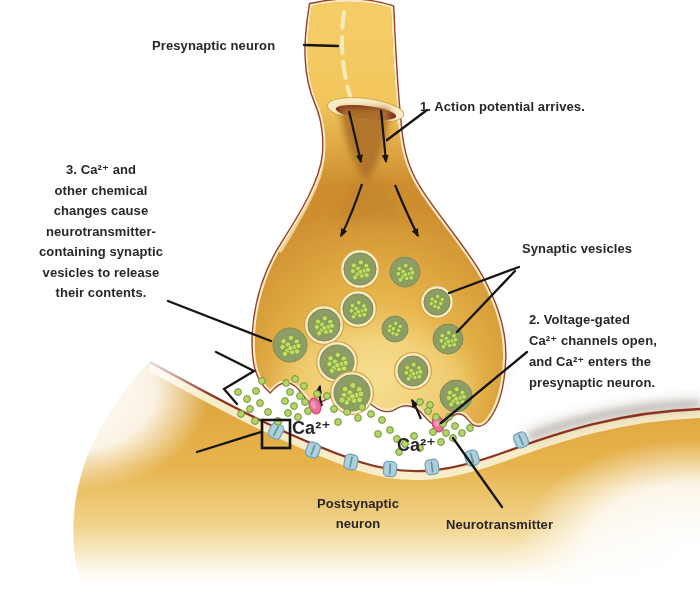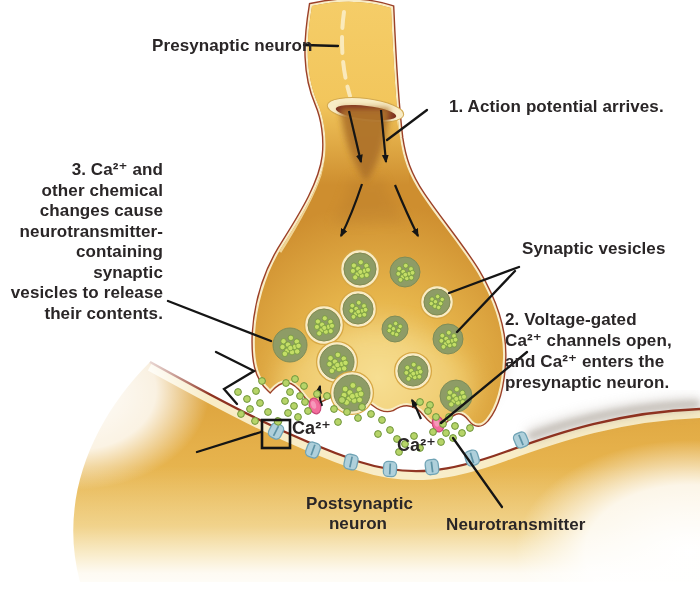--- a/index.html
+++ b/index.html
@@ -1,21 +1,21 @@
 <!DOCTYPE html>
 <html><head>
 <meta charset="utf-8">
 <style>
   html,body{margin:0;padding:0;background:#fff;}
   #stage{position:relative;width:700px;height:604px;background:#fff;overflow:hidden;
          font-family:"Liberation Sans","DejaVu Sans",sans-serif;}
   #art{position:absolute;left:0;top:0;}
-  .lbl{position:absolute;font-weight:bold;color:#2a2627;font-size:17px;line-height:20.5px;
+  .lbl{position:absolute;font-weight:bold;color:#2a2627;font-size:13px;line-height:20.5px;
        white-space:pre-line;letter-spacing:.1px;}
-  .lbl.right{text-align:right;margin-left:10px;}
+  .lbl.right{text-align:center;margin-left:10px;}
   .lbl.center{text-align:center;}
   .ca{font-size:18px;line-height:18px;}
 </style>
 </head>
 <body>
 
 <div id="stage">
   <svg id="art" width="700" height="604" viewBox="0 0 700 604">
     <defs>
       <radialGradient id="bulbGrad" cx="378" cy="378" r="175" gradientUnits="userSpaceOnUse">
@@ -405,30 +405,30 @@
       <line x1="519" y1="267" x2="449" y2="293"></line>
       <line x1="515" y1="271" x2="457" y2="332"></line>
       <line x1="527" y1="352" x2="441" y2="423"></line>
       <polyline points="216,352 254,371 224,389 237,404"></polyline>
       <line x1="197" y1="452" x2="261" y2="432"></line>
       <line x1="502" y1="507" x2="453" y2="438"></line>
     </g>
   </svg>
 
   <div class="lbl" style="left:152px;top:36px;">Presynaptic neuron</div>
-  <div class="lbl" style="left:449px;top:97px;">1. Action potential arrives.</div>
+  <div class="lbl" style="left:420px;top:97px;">1. Action potential arrives.</div>
   <div class="lbl right" style="right:537px;top:160px;">3. Ca²⁺ and
 other chemical
 changes cause
 neurotransmitter-
 containing synaptic
 vesicles to release
 their contents.</div>
   <div class="lbl" style="left:522px;top:239px;">Synaptic vesicles</div>
-  <div class="lbl" style="left:505px;top:309px;line-height:21px;">2. Voltage-gated
+  <div class="lbl" style="left:529px;top:309px;line-height:21px;">2. Voltage-gated
 Ca²⁺ channels open,
 and Ca²⁺ enters the
 presynaptic neuron.</div>
   <div class="lbl" style="left:446px;top:515px;">Neurotransmitter</div>
   <div class="lbl center" style="left:306px;top:494px;width:104px;line-height:20px;">Postsynaptic
 neuron</div>
   <div class="lbl ca" style="left:292px;top:419px;">Ca²⁺</div>
   <div class="lbl ca" style="left:397px;top:436px;">Ca²⁺</div>
 </div>
 

